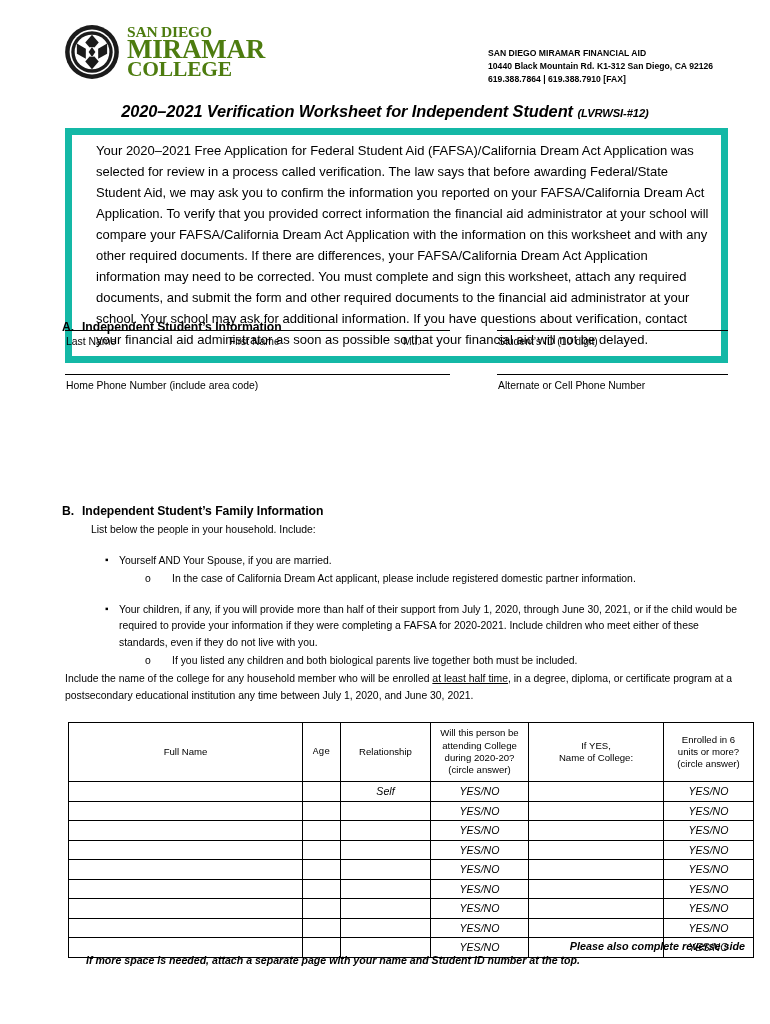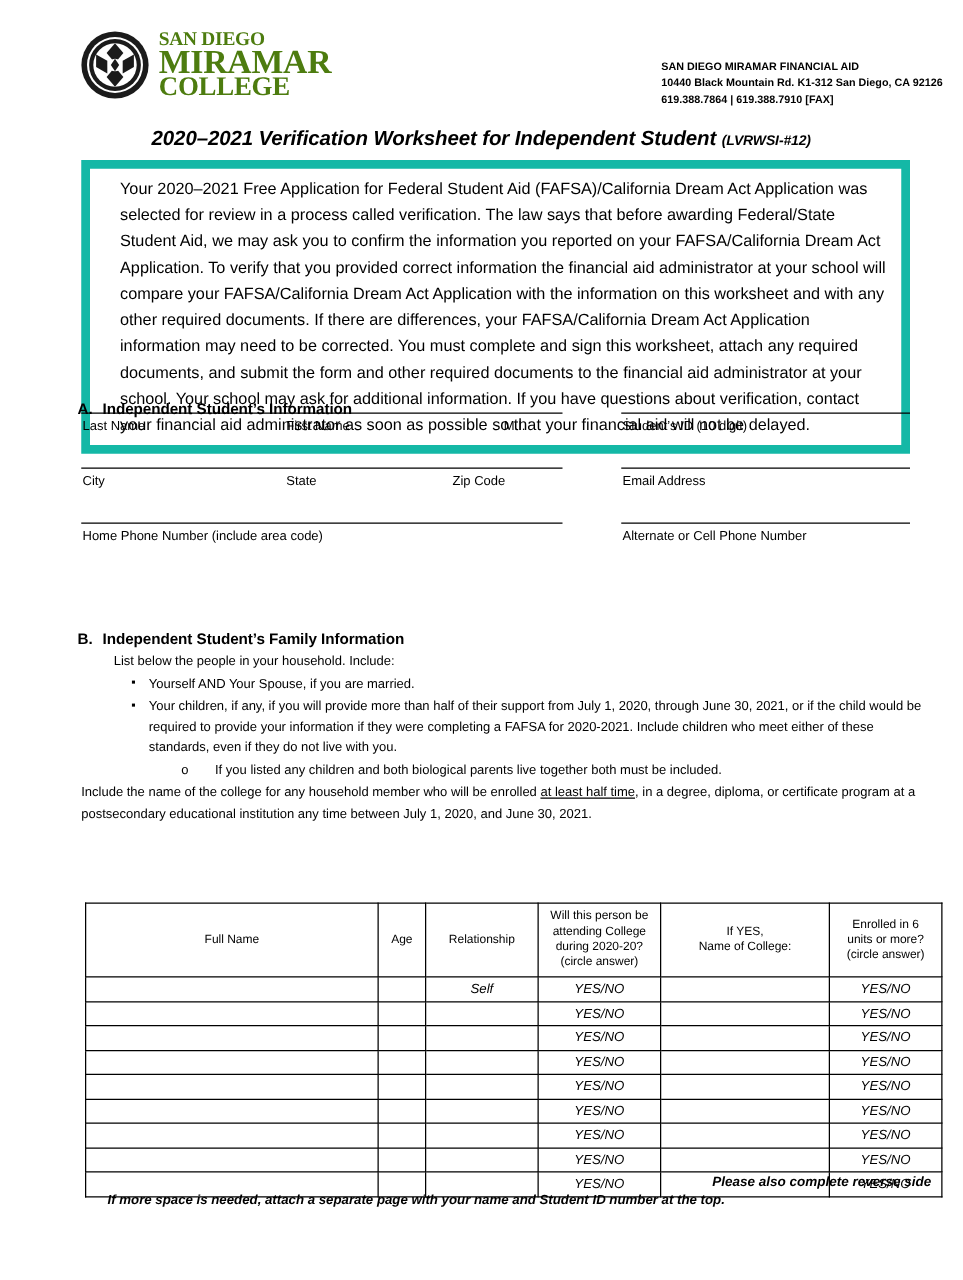--- a/index.html
+++ b/index.html
@@ -56,21 +56,20 @@
   .logo-wordmark .l3 { font-size: 21.5px; display: block; margin-top: -1px; }
 
   .address {
     position: absolute;
     left: 488px;
     top: 47px;
     font-size: 8.6px;
     font-weight: bold;
     line-height: 1.52;
     letter-spacing: 0.02px;
-    margin-left: 41px;
   }
 
   
   .title {
     position: absolute;
     left: 0;
     right: 0;
     top: 102px;
     text-align: center;
     font-size: 16.4px;
@@ -141,21 +140,21 @@
     top: 522px;
     width: 680px;
     font-size: 10.4px;
     line-height: 1.62;
   }
   .lead { margin-left: 26px; }
   .li1 {
     position: relative;
     margin-left: 40px;
     padding-left: 14px;
-    margin-top: 1px;
+    margin-top: 14px;
   }
   .li1::before {
     content: "\25AA";
     position: absolute;
     left: 0;
     top: -1px;
     font-size: 10px;
   }
   .li2 {
     position: relative;
@@ -194,21 +193,21 @@
     height: 54px;
     line-height: 1.28;
     padding: 2px 2px;
   }
   .hhtable td {
     height: 18.5px;
     font-style: italic;
     font-size: 10.6px;
   }
   .c-name  { width: 229px; }
-  .c-age   { width: 33px;  }
+  .c-age   { width: 33px; font-family: Liberation Mono, monospace;  }
   .c-rel   { width: 85px;  }
   .c-att   { width: 93px;  }
   .c-col   { width: 130px; }
   .c-enr   { width: 85px;  }
 
   
   .foot1 {
     position: absolute;
     left: 86px;
     top: 954px;
@@ -283,44 +282,37 @@
     <div class="field-row">
       <div class="rule left" style="top:0;"></div>
       <div class="rule right" style="top:0;"></div>
       <span class="flabel" style="left:1px;">Last Name</span>
       <span class="flabel" style="left:164px;">First Name</span>
       <span class="flabel" style="left:338px;">M.I.</span>
       <span class="flabel" style="left:433px;">Student’s ID (10 digit)</span>
     </div>
 
 
-    <div class="field-row">
-      <div class="rule left" style="top:0;"></div>
-      <div class="rule right" style="top:0;"></div>
-      <span class="flabel" style="left:1px;">City</span>
-      <span class="flabel" style="left:164px;">State</span>
-      <span class="flabel" style="left:297px;">Zip Code</span>
-      <span class="flabel" style="left:433px;">Email Address</span>
-    </div>
 
     <div class="field-row">
       <div class="rule left" style="top:0;"></div>
       <div class="rule right" style="top:0;"></div>
       <span class="flabel" style="left:1px;">Home Phone Number (include area code)</span>
       <span class="flabel" style="left:433px;">Alternate or Cell Phone Number</span>
     </div>
   </div>
 
   <div class="sec-head" style="left:62px; top:504px;">
     <span class="letter">B.</span><span>Independent Student’s Family Information</span>
   </div>
 
   <div class="blist">
     <div class="lead">List below the people in your household. Include:</div>
     <div class="li1">Yourself AND Your Spouse, if you are married.</div>
+    <div class="li2">In the case of California Dream Act applicant, please include registered domestic partner information.</div>
     <div class="li1">Your children, if any, if you will provide more than half of their support from July 1, 2020, through June 30, 2021, or if the child would be required to provide your information if they were completing a FAFSA for 2020-2021. Include children who meet either of these standards, even if they do not live with you.</div>
     <div class="li2">If you listed any children and both biological parents live together both must be included.</div>
     <div class="flush"><span>Include the name of the college for any household member who will be enrolled </span><span class="u">at least half time</span><span>, in a degree, diploma, or certificate program at a postsecondary educational institution any time between July 1, 2020, and June 30, 2021.</span></div>
   </div>
 
   <table class="hhtable">
     <thead>
       <tr>
         <th class="c-name">Full Name</th>
         <th class="c-age">Age</th>

